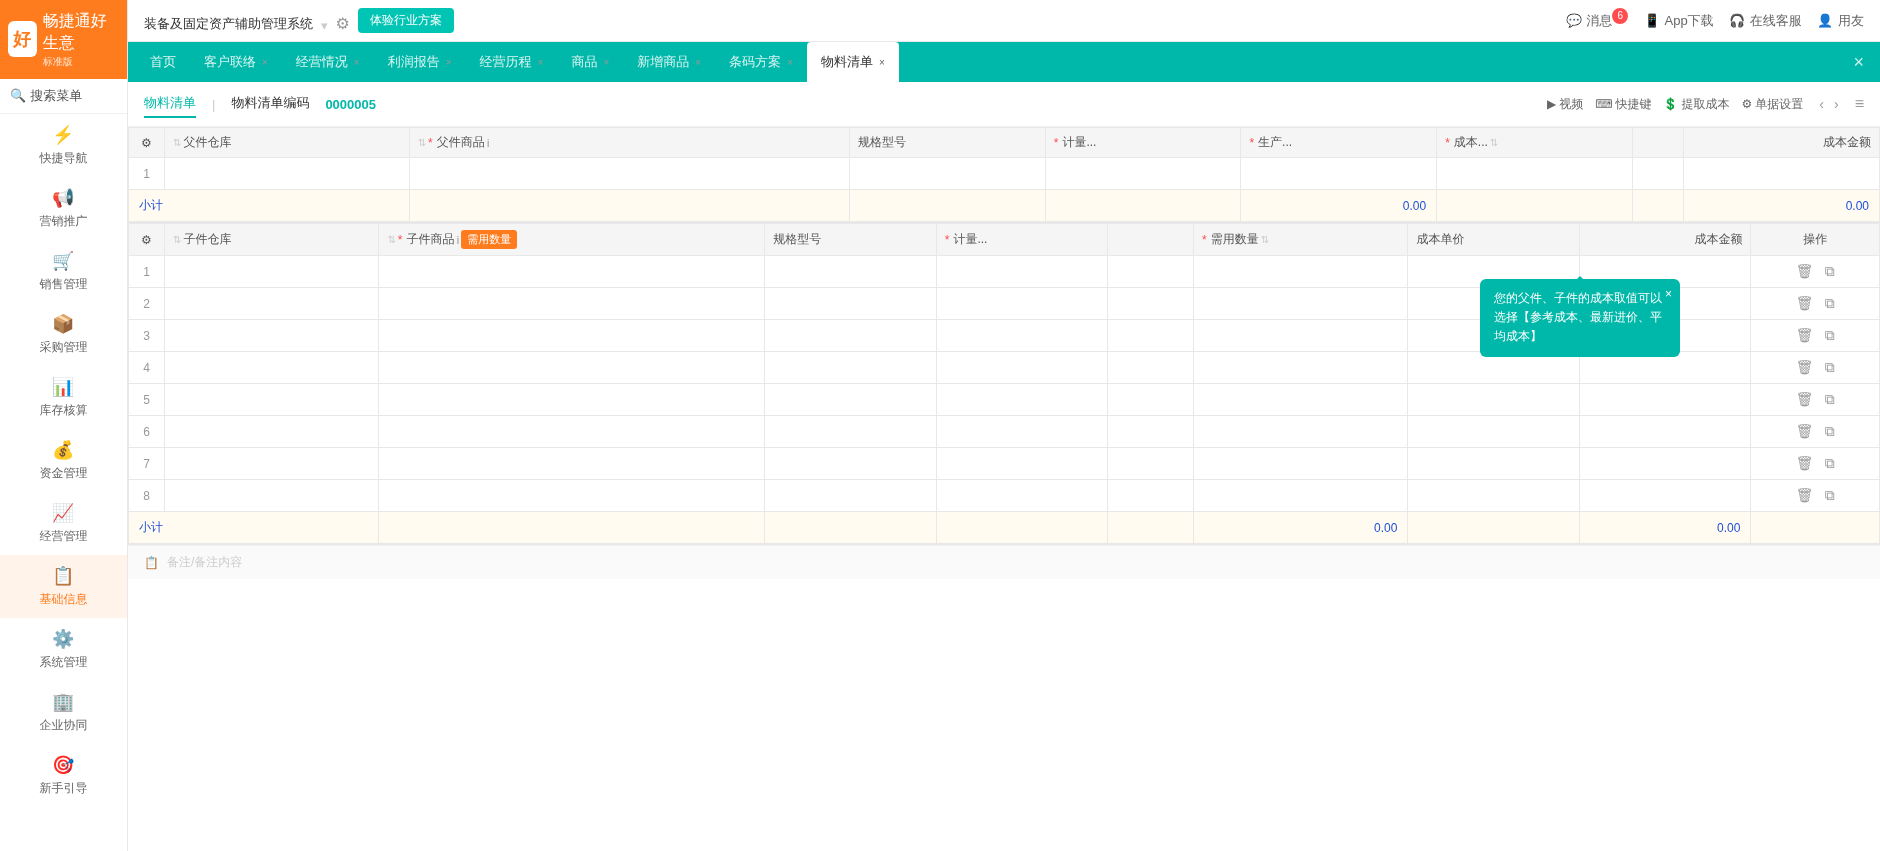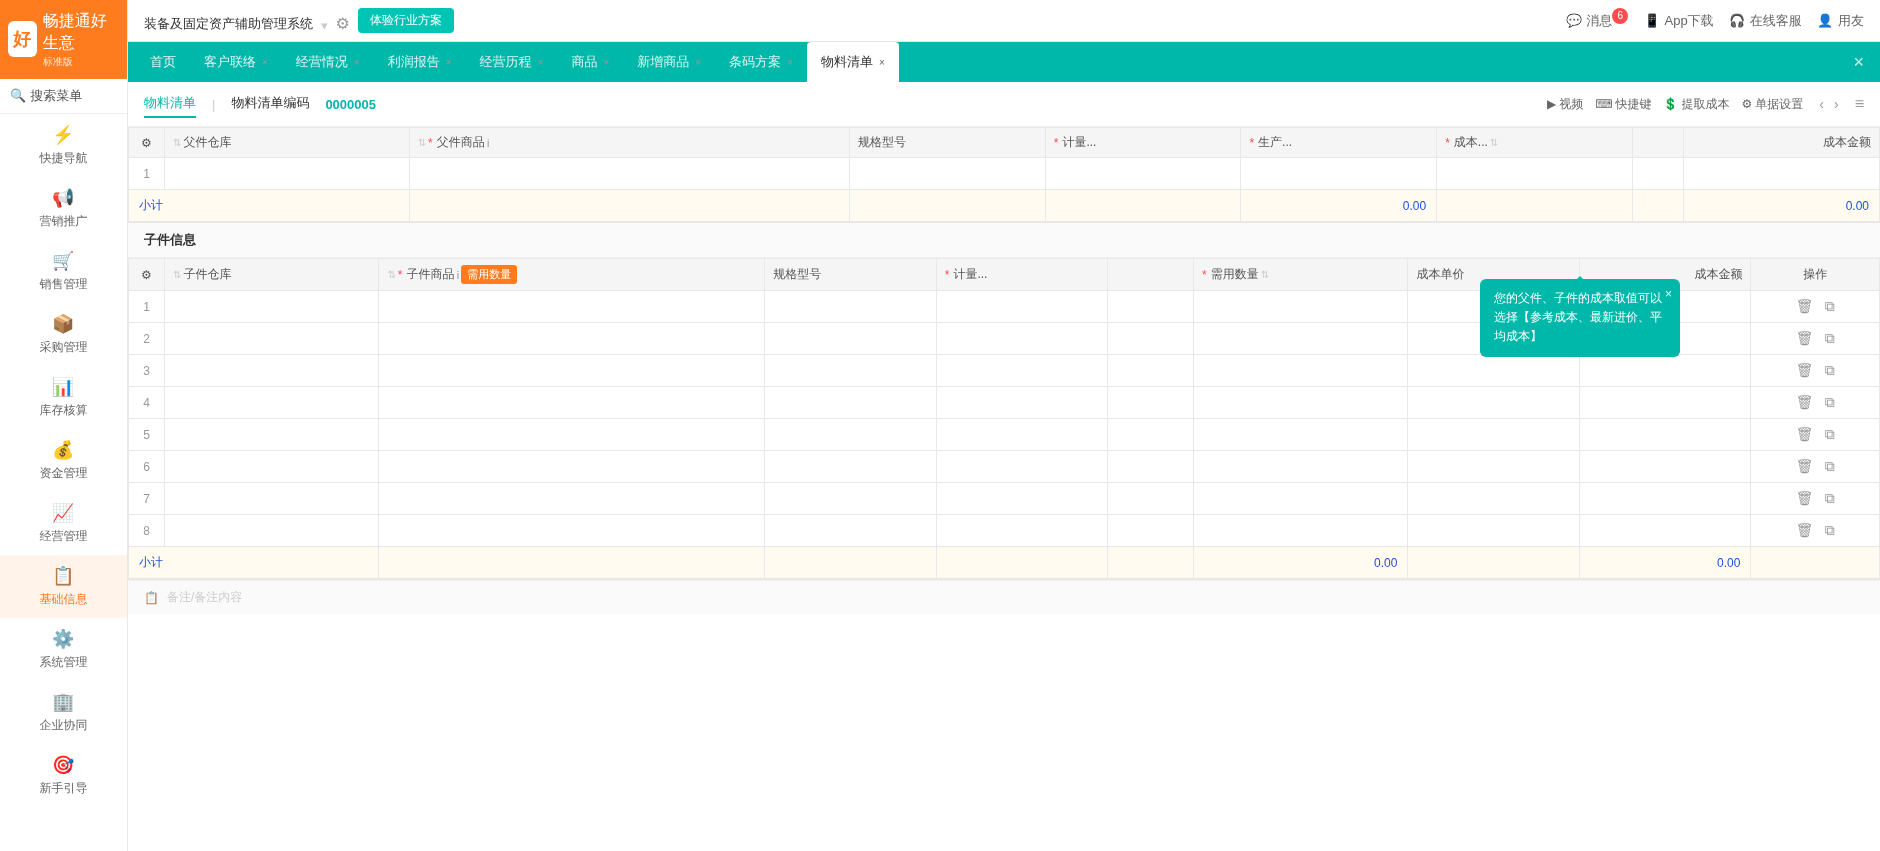--- a/index.html
+++ b/index.html
@@ -531,23 +531,20 @@
               <td></td>
               <td class="subtotal-value">0.00</td>
               <td></td>
               <td></td>
               <td class="subtotal-value col-right">0.00</td>
             </tr>
           </tbody>
         </table>
       </div>
 
-      <div class="section-header">
-        <span>子件信息</span>
-      </div>
       <div class="table-container">
         <table>
           <thead>
             <tr>
               <th class="col-settings">
                 <span>⚙</span>
               </th>
               <th class="col-warehouse">
                 <div class="th-content">
                   <span style="color:#ccc;font-size:10px;">⇅</span>

